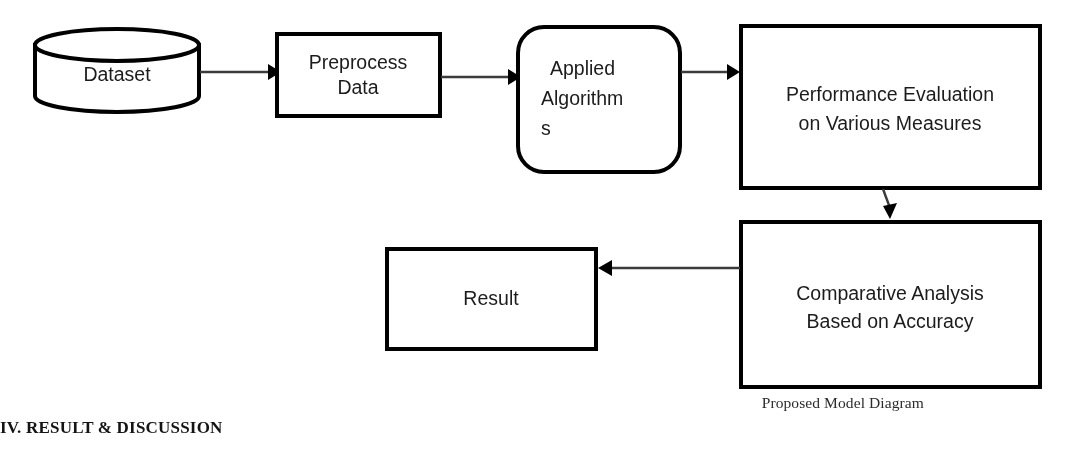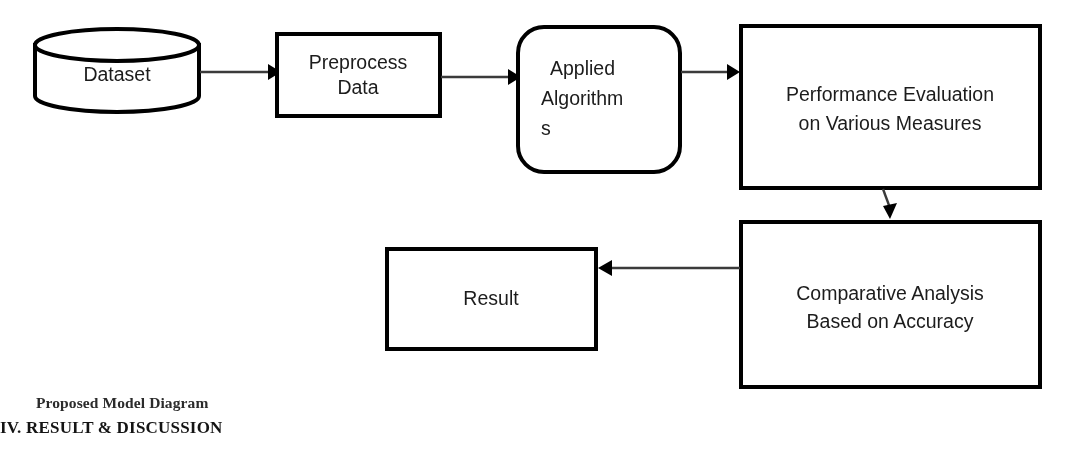--- a/index.html
+++ b/index.html
@@ -63,25 +63,25 @@
     text-anchor: start;
   }
   .caption-line {
     position: absolute;
     font-family: "Liberation Serif", serif;
     color: #2b2b2b;
     white-space: nowrap;
   }
   .caption-1 {
     font-size: 15.5px;
-    font-weight: bold;
+    font-weight: normal;
     left: 0;
     right: 0;
     top: 394px;
-    text-align: left;
+    text-align: right;
     letter-spacing: 0.1px;
     padding-left: 36px;
   }
   .caption-2 {
     font-size: 17px;
     font-weight: bold;
     color: #141414;
     left: 0;
     right: 0;
     top: 418px;

